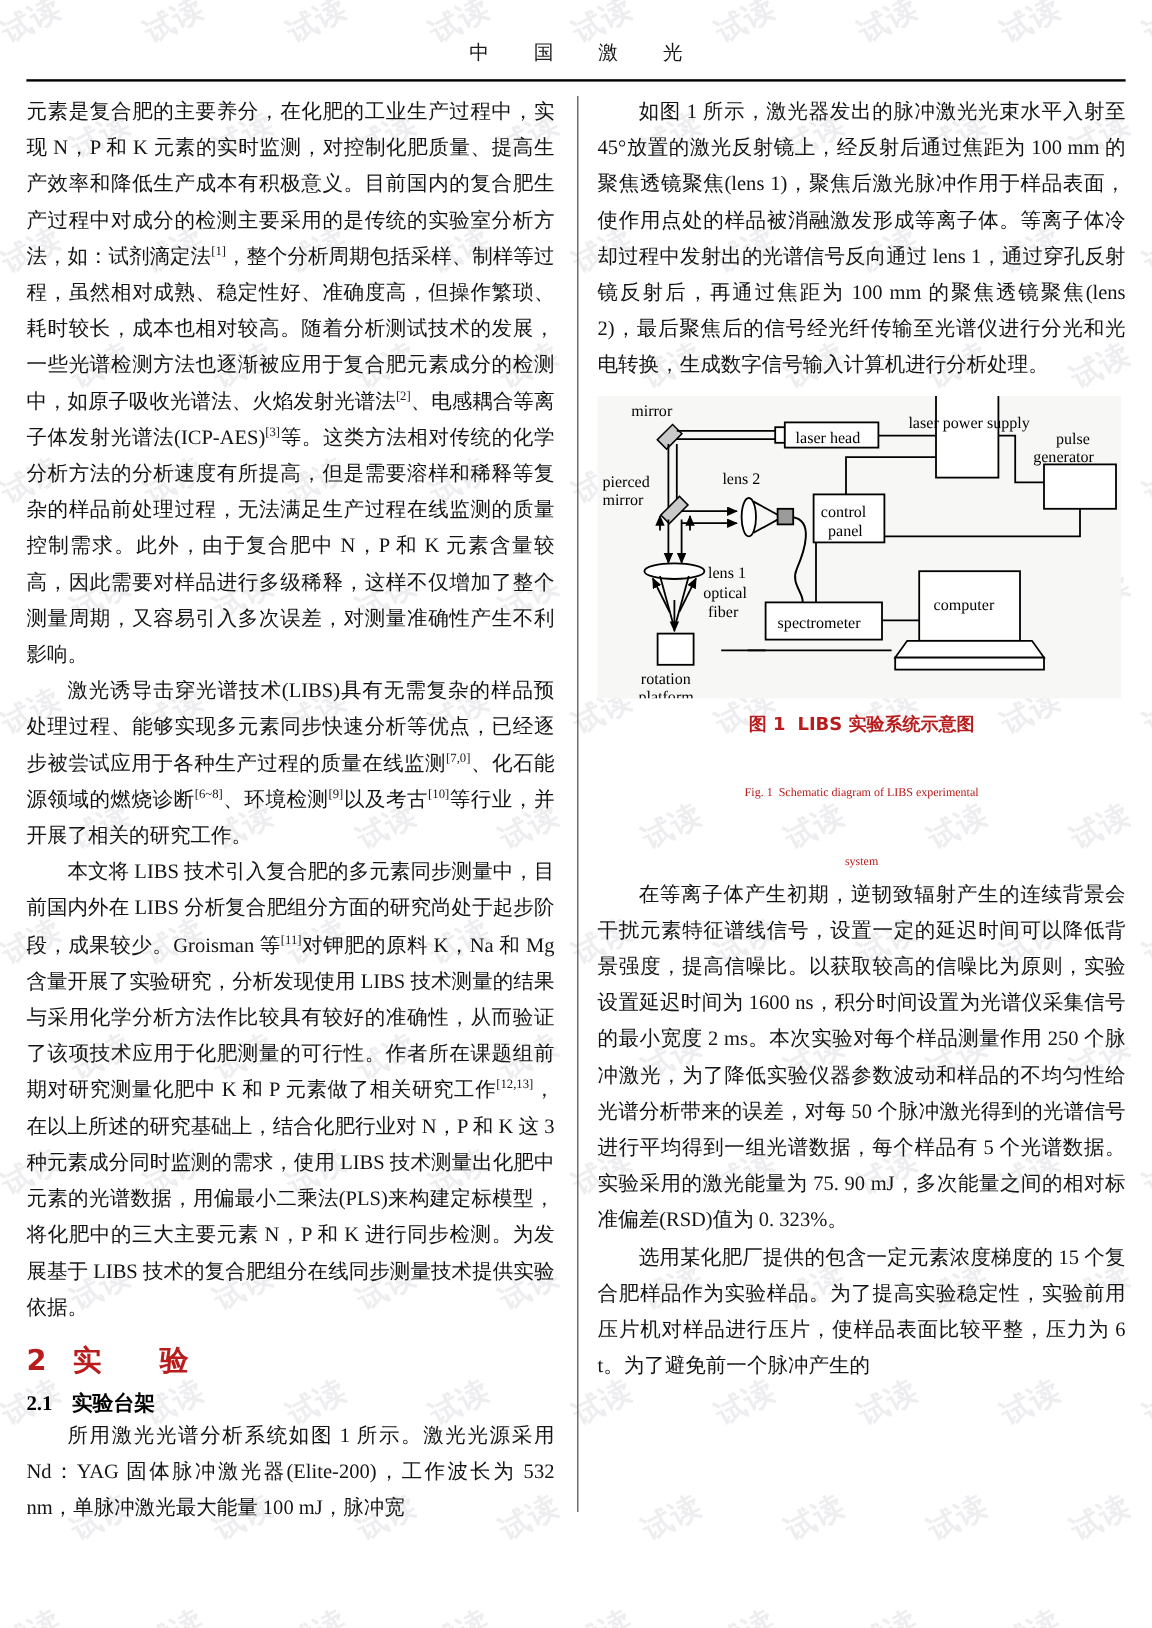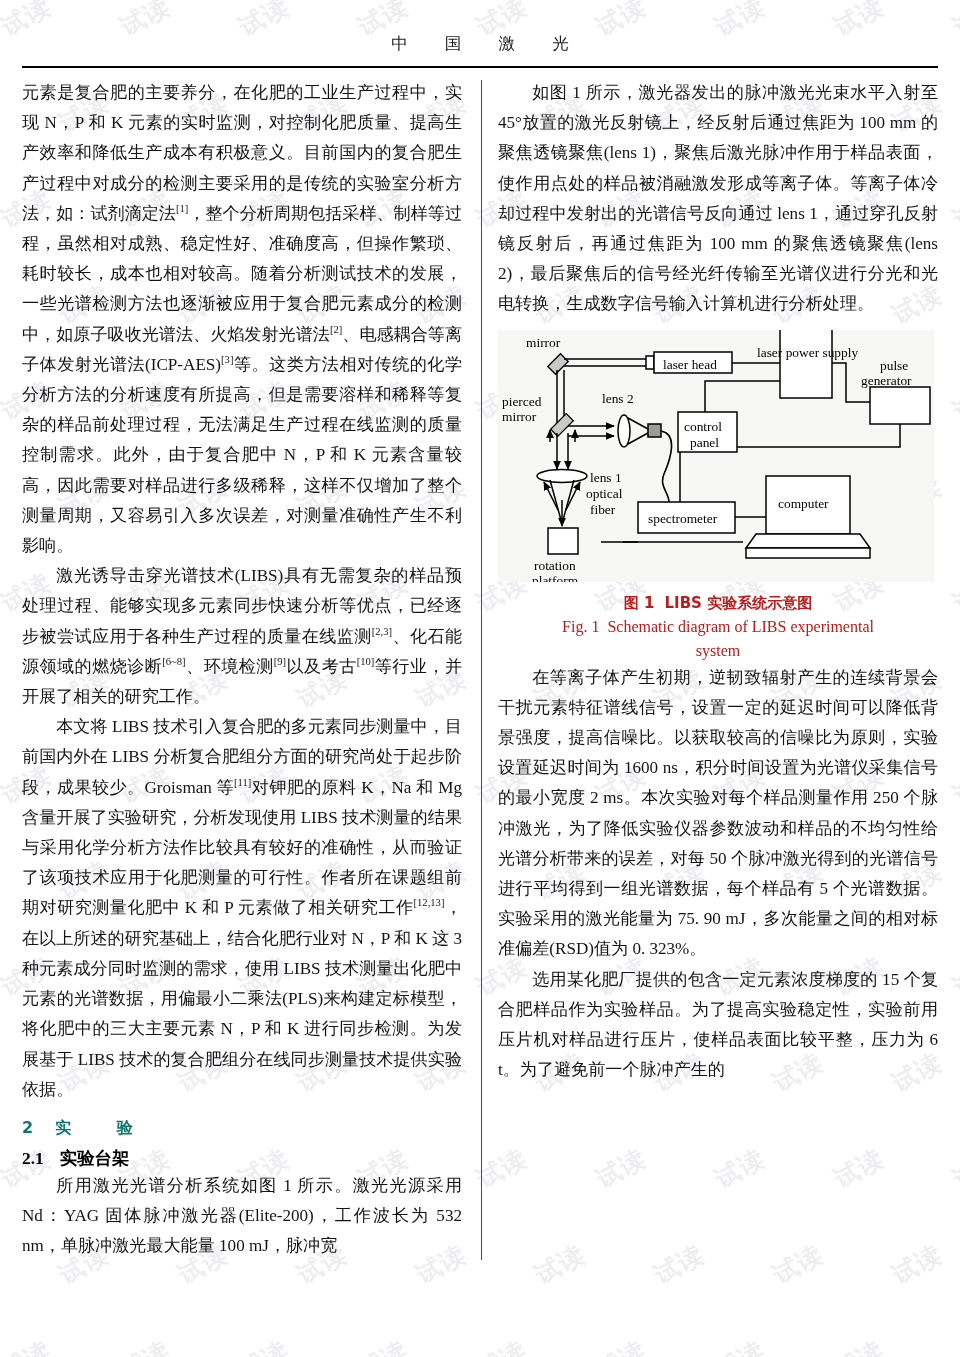--- a/index.html
+++ b/index.html
@@ -106,25 +106,25 @@
   p.body.indent { text-indent: 2em; }
 
   sup {
     font-size: 0.62em;
     vertical-align: super;
     line-height: 0;
   }
 
   h2.sec {
     margin: 13px 0 2px 0;
-    font-size: 16px;
+    font-size: 24px;
     font-weight: 700;
     font-family: "DejaVu Sans", "Liberation Sans", sans-serif;
     letter-spacing: 0;
-    color: #0f766e;
+    color: #b91c1c;
   }
   h2.sec .num { margin-right: 22px; }
   h2.sec .ttl { letter-spacing: 20px; }
 
   h3.sub {
     margin: 7px 0 1px 0;
     font-size: 17.4px;
     font-weight: 700;
     font-family: "DejaVu Sans", "Liberation Sans", sans-serif;
     color: #000;
@@ -143,21 +143,21 @@
   .figure-box svg { display: block; }
   .figcap {
     margin-top: 9px;
     text-align: center;
     font-size: 15.6px;
     line-height: 24px;
     color: #b91c1c;
   }
   .figcap .zh { font-family: "DejaVu Sans", "Liberation Sans", sans-serif; font-weight: 700; font-size: 15px;}
   .figcap .zh .lbl { margin-right: 10px; }
-  .figcap .en { font-family: "Liberation Serif", serif; font-size: 16px; }
+  .figcap .en { font-family: "Liberation Serif", serif; font-size: 10px; margin-top: 34px; }
 
   
   .pagefoot {
     position: absolute;
     left: 0; right: 0;
     bottom: 26px;
     text-align: center;
     font-size: 15.5px;
     font-family: "Liberation Serif", serif;
     color: #111;
@@ -305,21 +305,21 @@
     <div class="runhead-rule"></div>
 
     <div class="col-rule"></div>
 
     <div class="cols">
 
       <div class="col left">
 
         <p class="body">元素是复合肥的主要养分，在化肥的工业生产过程中，实现 N，P 和 K 元素的实时监测，对控制化肥质量、提高生产效率和降低生产成本有积极意义。目前国内的复合肥生产过程中对成分的检测主要采用的是传统的实验室分析方法，如：试剂滴定法<sup>[1]</sup>，整个分析周期包括采样、制样等过程，虽然相对成熟、稳定性好、准确度高，但操作繁琐、耗时较长，成本也相对较高。随着分析测试技术的发展，一些光谱检测方法也逐渐被应用于复合肥元素成分的检测中，如原子吸收光谱法、火焰发射光谱法<sup>[2]</sup>、电感耦合等离子体发射光谱法(ICP-AES)<sup>[3]</sup>等。这类方法相对传统的化学分析方法的分析速度有所提高，但是需要溶样和稀释等复杂的样品前处理过程，无法满足生产过程在线监测的质量控制需求。此外，由于复合肥中 N，P 和 K 元素含量较高，因此需要对样品进行多级稀释，这样不仅增加了整个测量周期，又容易引入多次误差，对测量准确性产生不利影响。</p>
 
-        <p class="body indent">激光诱导击穿光谱技术(LIBS)具有无需复杂的样品预处理过程、能够实现多元素同步快速分析等优点，已经逐步被尝试应用于各种生产过程的质量在线监测<sup>[2,3]</sup>、化石能源领域的燃烧诊断<sup>[6~8]</sup>、环境检测<sup>[9]</sup>以及考古<sup>[10]</sup>等行业，并开展了相关的研究工作。</p>
+        <p class="body indent">激光诱导击穿光谱技术(LIBS)具有无需复杂的样品预处理过程、能够实现多元素同步快速分析等优点，已经逐步被尝试应用于各种生产过程的质量在线监测<sup>[7,0]</sup>、化石能源领域的燃烧诊断<sup>[6~8]</sup>、环境检测<sup>[9]</sup>以及考古<sup>[10]</sup>等行业，并开展了相关的研究工作。</p>
 
         <p class="body indent">本文将 LIBS 技术引入复合肥的多元素同步测量中，目前国内外在 LIBS 分析复合肥组分方面的研究尚处于起步阶段，成果较少。Groisman 等<sup>[11]</sup>对钾肥的原料 K，Na 和 Mg 含量开展了实验研究，分析发现使用 LIBS 技术测量的结果与采用化学分析方法作比较具有较好的准确性，从而验证了该项技术应用于化肥测量的可行性。作者所在课题组前期对研究测量化肥中 K 和 P 元素做了相关研究工作<sup>[12,13]</sup>，在以上所述的研究基础上，结合化肥行业对 N，P 和 K 这 3 种元素成分同时监测的需求，使用 LIBS 技术测量出化肥中元素的光谱数据，用偏最小二乘法(PLS)来构建定标模型，将化肥中的三大主要元素 N，P 和 K 进行同步检测。为发展基于 LIBS 技术的复合肥组分在线同步测量技术提供实验依据。</p>
 
         <h2 class="sec">
           <span class="num">2</span><span class="ttl">实 验</span>
         </h2>
 
         <h3 class="sub">
           <span class="num">2.1</span><span>实验台架</span>
         </h3>

